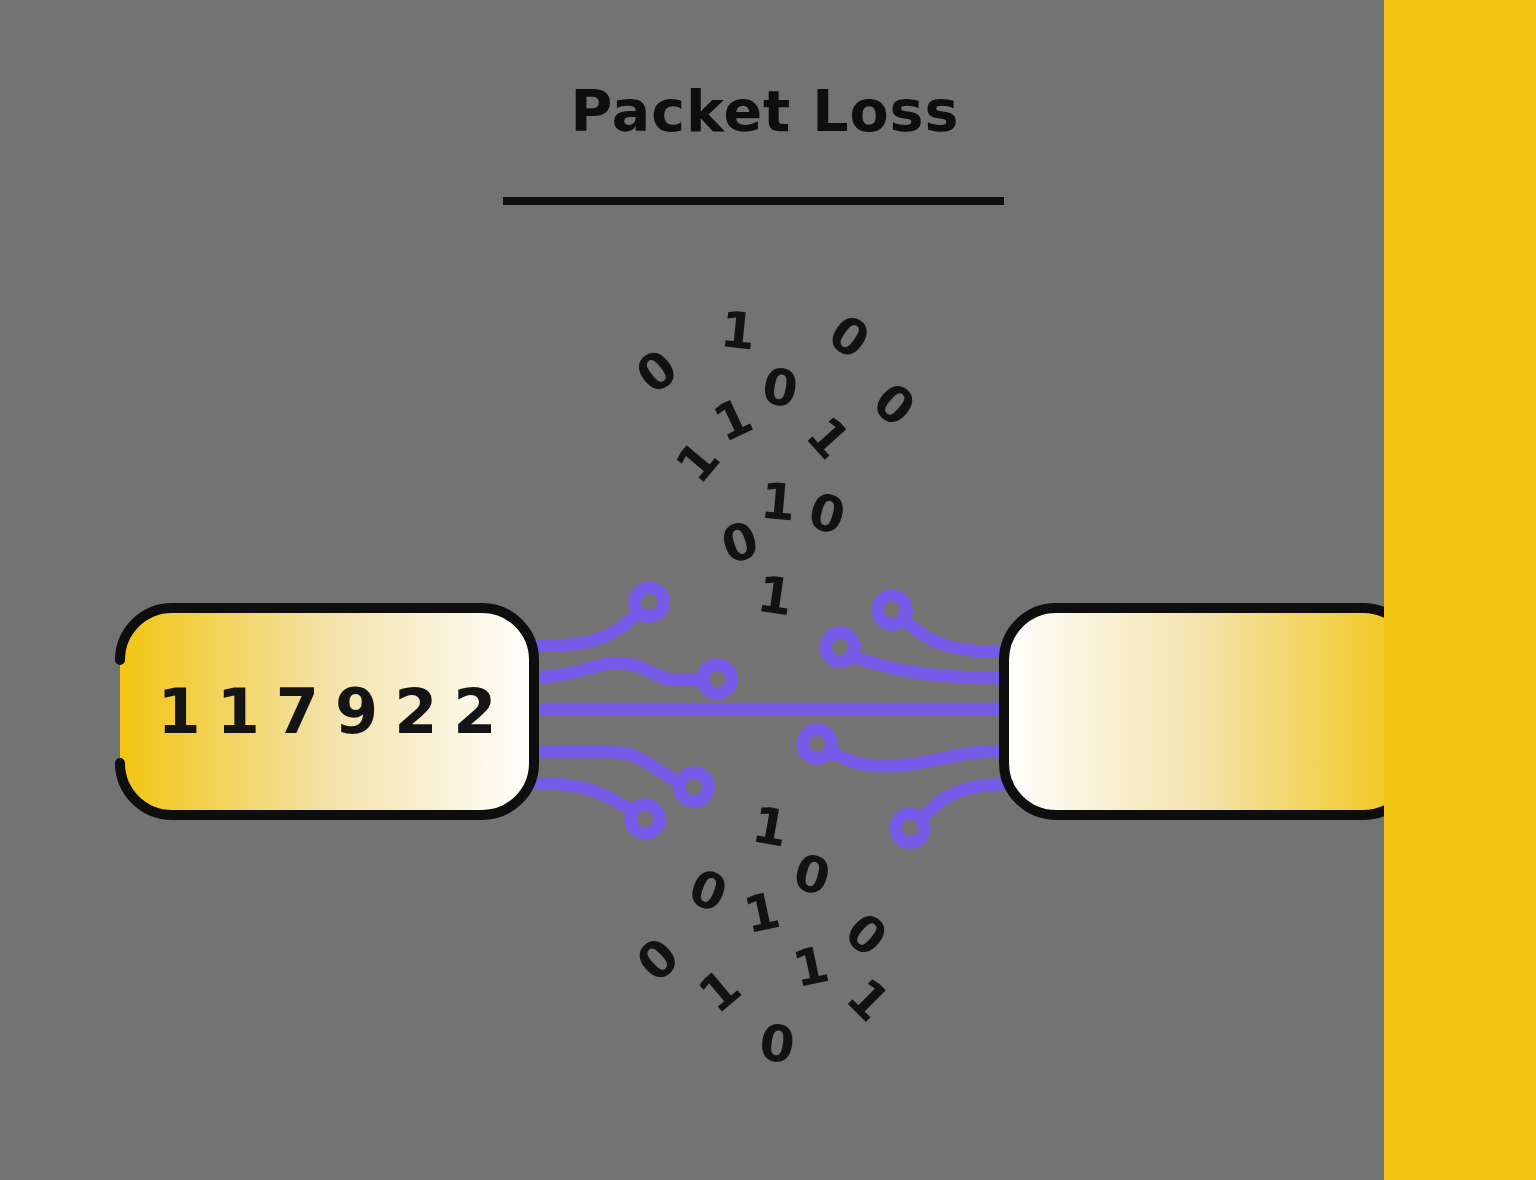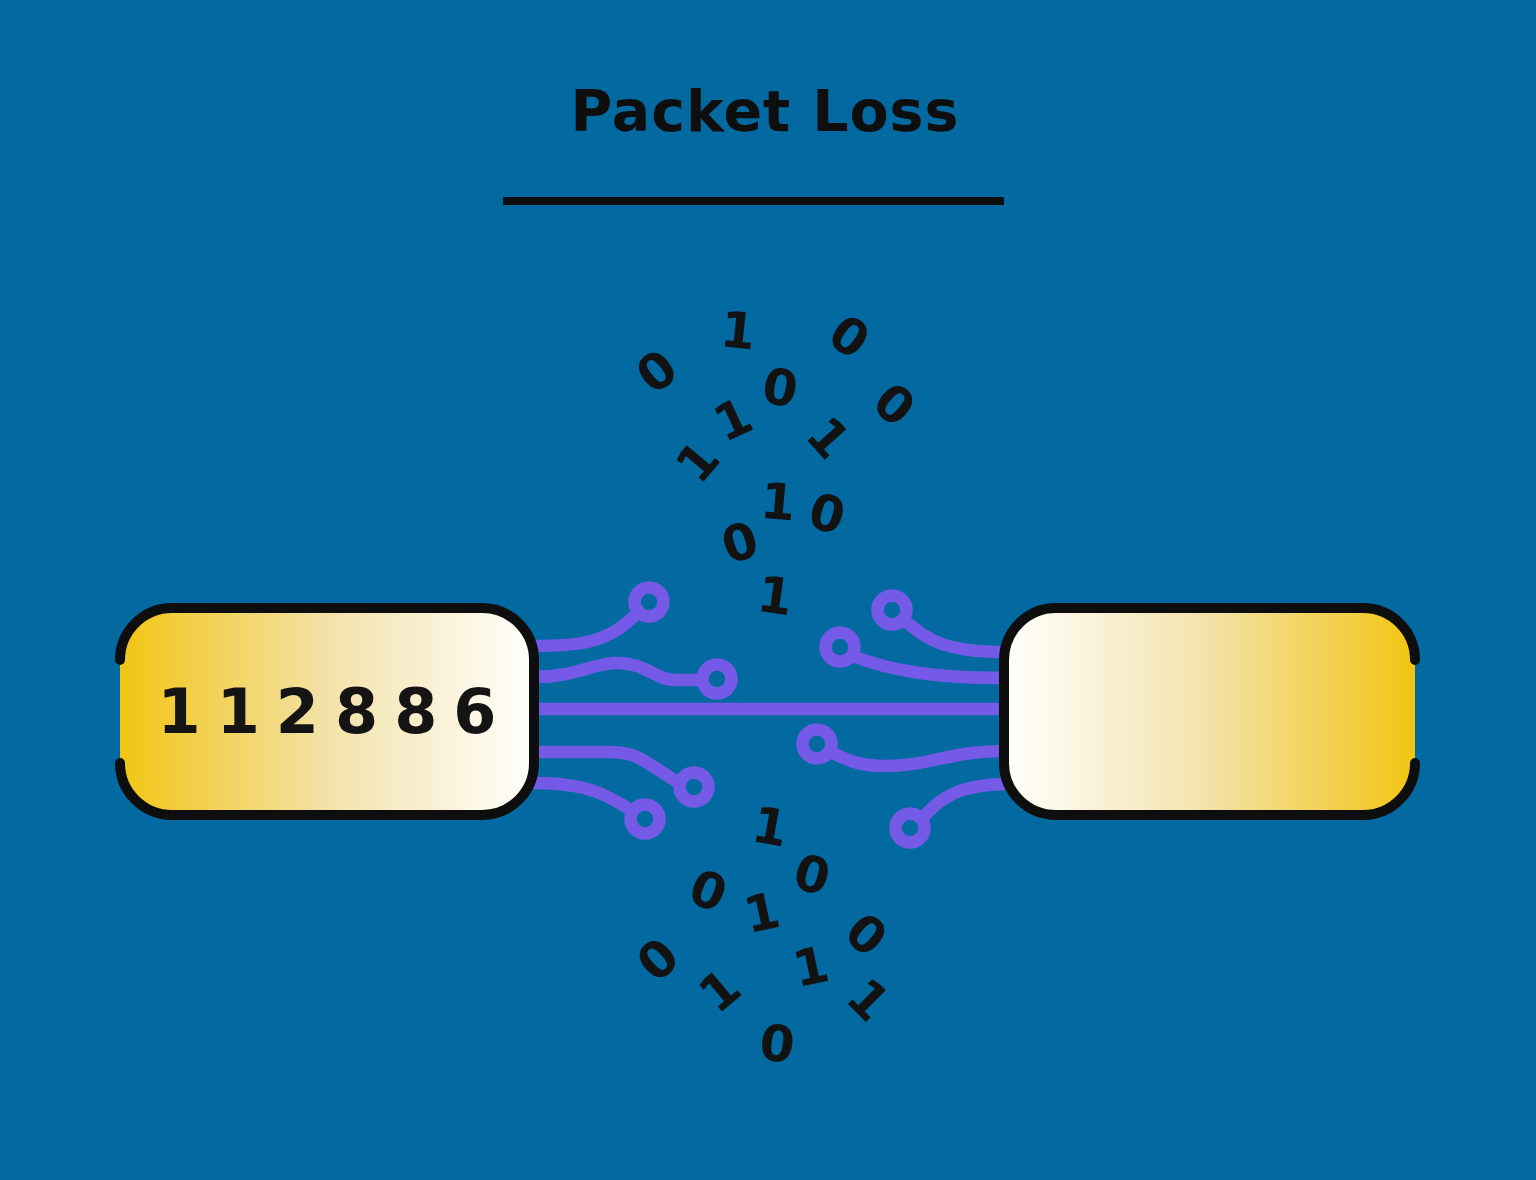--- a/index.html
+++ b/index.html
@@ -1,20 +1,20 @@
 <!DOCTYPE html>
 <html><head>
 <meta charset="utf-8">
 <style>
   html, body { margin: 0; padding: 0; background: #F2C512; }
   .stage {
     position: relative;
-    width: 1536px;
+    width: 1384px;
     height: 1180px;
-    background: #0369a1;
+    background: #737373;
     overflow: hidden;
     font-family: "DejaVu Sans", "Liberation Sans", sans-serif;
   }
   .art {
     position: absolute;
     inset: 0;
     width: 1536px;
     height: 1180px;
     display: block;
   }
@@ -114,21 +114,21 @@
       <rect x="120" y="608" width="414" height="207" rx="52" fill="url(#gradL)"></rect>
       <path d="M120,660 A52,52 0 0 1 172,608 L482,608 A52,52 0 0 1 534,660 L534,763 A52,52 0 0 1 482,815 L172,815 A52,52 0 0 1 120,763" fill="none" stroke="#0E0E0E" stroke-width="10" stroke-linecap="round"></path>
     </g>
 
     <g>
       <rect x="1004" y="608" width="411" height="207" rx="52" fill="url(#gradR)"></rect>
       <path d="M1415,763 A52,52 0 0 1 1363,815 L1056,815 A52,52 0 0 1 1004,763 L1004,660 A52,52 0 0 1 1056,608 L1363,608 A52,52 0 0 1 1415,660" fill="none" stroke="#0E0E0E" stroke-width="10" stroke-linecap="round"></path>
     </g>
   </svg>
 
-  <div class="packet-label left">112886</div>
+  <div class="packet-label left">117922</div>
 
   <div>
     <span class="bit" style="left:738px; top:331px; --r:6deg">1</span>
     <span class="bit" style="left:849px; top:337px; --r:35deg">0</span>
     <span class="bit" style="left:657px; top:372px; --r:-38deg">0</span>
     <span class="bit" style="left:780px; top:388px; --r:10deg">0</span>
     <span class="bit" style="left:894px; top:405px; --r:40deg">0</span>
     <span class="bit" style="left:733px; top:420px; --r:-25deg">1</span>
     <span class="bit" style="left:828px; top:438px; --r:48deg">1</span>
     <span class="bit" style="left:698px; top:462px; --r:-50deg">1</span>

